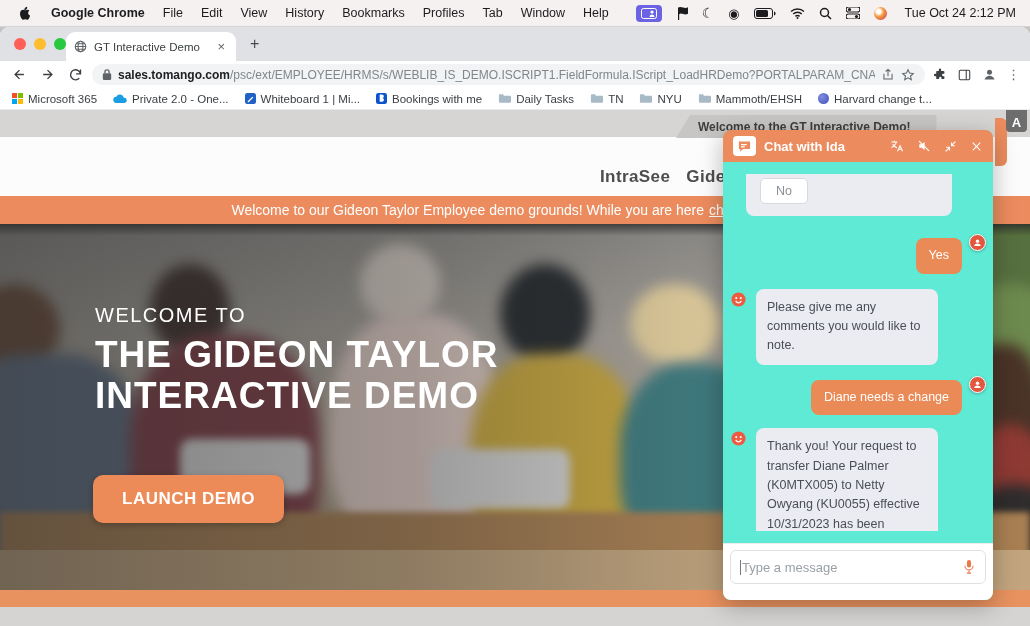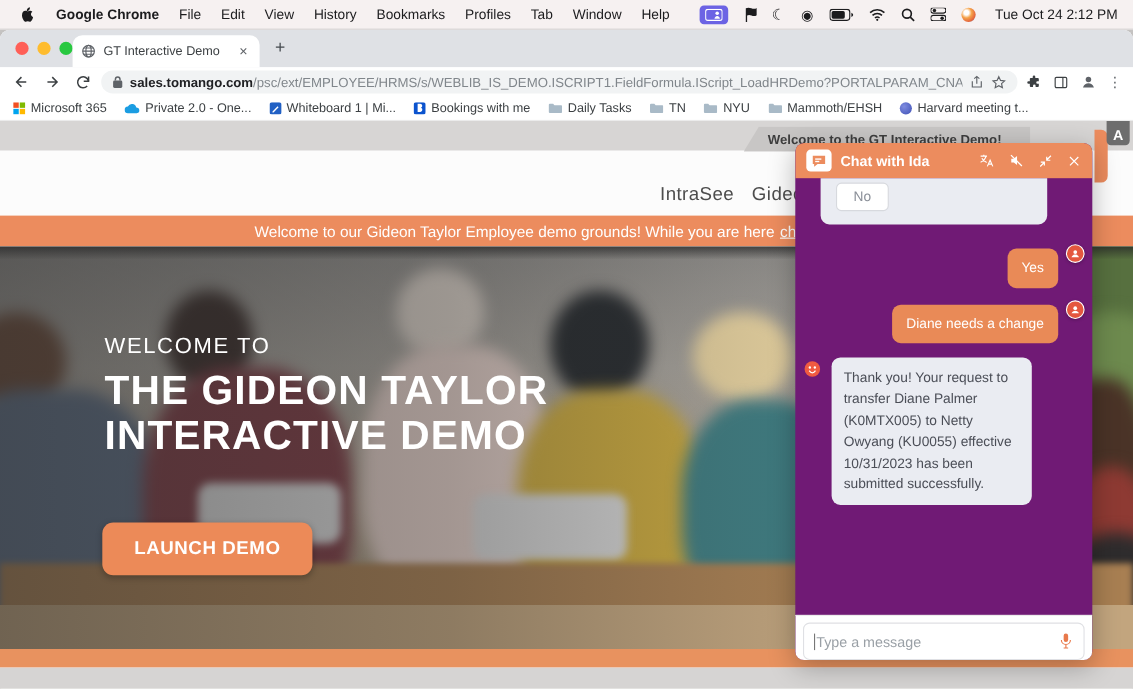--- a/index.html
+++ b/index.html
@@ -44,21 +44,21 @@
   .dots { font-size:13px; color:#5f6368; }
 
   .bookmarksbar { height:22px; background:#fff; display:flex; align-items:center; gap:16px; padding:0 12px;
                   border-bottom:1px solid #ebebeb; }
   .bm { display:flex; align-items:center; gap:5px; font-size:11.5px; color:#3c4043; white-space:nowrap; }
 
   
   .viewport { position:relative; height:497px; background:#fff; overflow:hidden; }
   .grayband { position:absolute; top:0; left:0; right:0; height:27px; background:#d7d5d4; }
   .whiteband { position:absolute; top:27px; left:0; right:0; height:59px; background:#fcfcfc; }
-  .brand { position:absolute; top:57px; left:600px; font-size:17px; font-weight:400; color:#4d4d4d;
+  .brand { position:absolute; top:57px; left:600px; font-size:17px; font-weight:700; color:#4d4d4d;
            letter-spacing:.4px; display:flex; gap:16px; white-space:nowrap; }
   .tooltip { position:absolute; top:5px; left:676px; height:23px; background:#c8c6c5; color:#3e3e3e;
              font-size:12px; font-weight:700; display:flex; align-items:center; padding:0 26px 0 22px;
              clip-path:polygon(14px 0, 100% 0, 100% 100%, 0 100%); z-index:10; }
   .abadge { position:absolute; top:-4px; right:3px; width:21px; height:26px; background:#6d6d6d; color:#fff;
             border-radius:4px; font-size:13px; font-weight:700; display:flex; align-items:flex-end;
             justify-content:center; padding-bottom:2px; z-index:8; }
   .launcher-tab { position:absolute; top:8px; left:995px; width:12px; height:48px; background:#ec8c5e;
                   border-radius:0 6px 6px 0; z-index:7; }
 
@@ -76,42 +76,42 @@
           background:linear-gradient(180deg, rgba(40,40,40,.75), rgba(40,40,40,0)); }
   .hero-text { position:absolute; left:95px; top:80px; color:#fff; z-index:3; }
   .hero-line1 { font-size:20px; font-weight:400; letter-spacing:1.5px; margin-bottom:8px; }
   .hero-line2, .hero-line3 { font-size:37px; font-weight:700; letter-spacing:1px; line-height:1.1; }
   .cta { position:absolute; left:93px; top:251px; z-index:3; background:#ec8a58; color:#fff; border:none;
          font-family:inherit; font-size:17px; font-weight:700; letter-spacing:.5px; padding:14px 29px;
          border-radius:10px; box-shadow:0 2px 6px rgba(0,0,0,.25); }
   .pagefooter { position:absolute; top:480px; left:0; right:0; height:17px; background:#e8925f; }
 
   
-  .chat { position:absolute; left:723px; top:130px; width:270px; height:470px; background:#701a75;
-          border-radius:8px; box-shadow:0 6px 24px rgba(0,0,0,.28); z-index:50; display:flex; flex-direction:column; overflow:hidden; }
+  .chat { position:absolute; left:723px; top:130px; width:270px; height:470px; background:#5eead4;
+          border-radius:8px; box-shadow:0 6px 24px rgba(0,0,0,.28); z-index:50; display:flex; flex-direction:column; overflow:hidden;gap:12px; }
   .chat-header { height:32px; background:#ec8c5e; display:flex; align-items:center; padding:0 10px; gap:8px; flex:0 0 auto; }
   .chat-logo { width:23px; height:20px; background:#fff; border-radius:4px; display:flex; align-items:center; justify-content:center; }
   .chat-title { color:#fff; font-size:13px; font-weight:700; flex:1; }
   .chat-hicons { display:flex; align-items:center; gap:13px; }
   .chat-body { flex:1; overflow:hidden; padding:0 7px; display:flex; flex-direction:column; }
   .bubble-bot { background:#eaecf2; color:#4b4e57; font-size:12.5px; line-height:1.55; border-radius:8px;
                 padding:9px 11px; max-width:182px; }
   .bubble-user { background:#e98a57; color:#fff; font-size:12.5px; line-height:1.4; border-radius:8px;
                  padding:9px 13px; max-width:190px; }
   .row { display:flex; align-items:flex-start; }
   .row.left { justify-content:flex-start; gap:9px; }
   .row.right { justify-content:flex-end; gap:7px; padding-right:0; }
   .avatar-bot { width:17px; height:17px; flex:0 0 auto; margin-top:2px; }
   .avatar-user { width:17px; height:17px; border-radius:50%; background:#e4573f; border:1.5px solid #fff;
                  box-shadow:0 1px 3px rgba(0,0,0,.25); display:flex; align-items:center; justify-content:center;
                  flex:0 0 auto; margin-top:-4px; }
   .quickreply { margin:-8px 0 0 16px; background:#eaecf2; border-radius:8px; padding:12px 14px; width:206px; }
   .chip { display:inline-block; background:#fff; border:1px solid #d7d9de; border-radius:5px; color:#8a8f98;
           font-size:12.5px; padding:5px 15px; }
-  .chat-input { flex:0 0 auto; border-top:1px solid #ececec; background:#fff; padding:6px 7px 0; position:relative; }
+  .chat-input { flex:0 0 auto; border-top:1px solid #ececec; background:#fff; padding:6px 7px 16px; position:relative; }
   .inputbox { height:34px; border:1px solid #dfe0e4; border-radius:6px; background:#fff; display:flex;
               align-items:center; padding:0 9px; position:relative; }
   .inputbox input { border:none; outline:none; flex:1; font-family:inherit; font-size:13px; color:#333;
                     background:transparent; padding-left:2px; }
   .inputbox input::placeholder { color:#9aa0a6; }
   .inputbox .caret { position:absolute; left:9px; top:9px; width:1px; height:15px; background:#777; }
 
   .desktop-bottom { position:absolute; top:607px; left:0; width:1030px; height:19px; background:#d6d4d3; }
   svg { display:block; }
 </style>
@@ -298,21 +298,21 @@
         <span>NYU</span>
       </span>
       <span class="bm">
         <svg width="13" height="11" viewBox="0 0 14 11">
             <path d="M1 2a1 1 0 0 1 1-1h3.2l1.3 1.5H13a1 1 0 0 1 1 1V9a1 1 0 0 1-1 1H2a1 1 0 0 1-1-1z" fill="#a9bac7"></path>
           </svg>
         <span>Mammoth/EHSH</span>
       </span>
       <span class="bm">
         <span style="width:11px;height:11px;border-radius:50%;background:radial-gradient(circle at 35% 35%, #7f8ce0, #3f51b5);display:inline-block;"></span>
-        <span>Harvard meeting t...</span>
+        <span>Harvard change t...</span>
       </span>
     </div>
 
     <div class="viewport">
       <div class="grayband"></div>
       <div class="whiteband"></div>
       <div class="brand">
         <span>IntraSee</span>
         <span>Gideon T</span>
       </div>
@@ -398,20 +398,29 @@
       <div class="row right" style="margin-top:22px;">
         <span class="bubble-user">Yes</span>
         <span class="avatar-user">
           <svg width="9" height="9" viewBox="0 0 24 24" fill="#fff">
               <circle cx="12" cy="8.5" r="4.5"></circle>
               <path d="M3 21c1.7-4.6 5-6.5 9-6.5s7.3 1.9 9 6.5z"></path>
             </svg>
         </span>
       </div>
 
+      <div class="row left" style="margin-top:15px;">
+        <svg class="avatar-bot" viewBox="0 0 24 24">
+            <circle cx="12" cy="12" r="10" fill="#ef5b41"></circle>
+            <circle cx="8.8" cy="10" r="1.5" fill="#fff"></circle>
+            <circle cx="15.2" cy="10" r="1.5" fill="#fff"></circle>
+            <path d="M8 14c1.2 1.9 2.7 2.8 4 2.8s2.8-.9 4-2.8" stroke="#fff" stroke-width="1.6" fill="none"></path>
+          </svg>
+        <span class="bubble-bot">Please give me any comments you would like to note.</span>
+      </div>
 
       <div class="row right" style="margin-top:15px;">
         <span class="bubble-user">Diane needs a change</span>
         <span class="avatar-user">
           <svg width="9" height="9" viewBox="0 0 24 24" fill="#fff">
               <circle cx="12" cy="8.5" r="4.5"></circle>
               <path d="M3 21c1.7-4.6 5-6.5 9-6.5s7.3 1.9 9 6.5z"></path>
             </svg>
         </span>
       </div>

